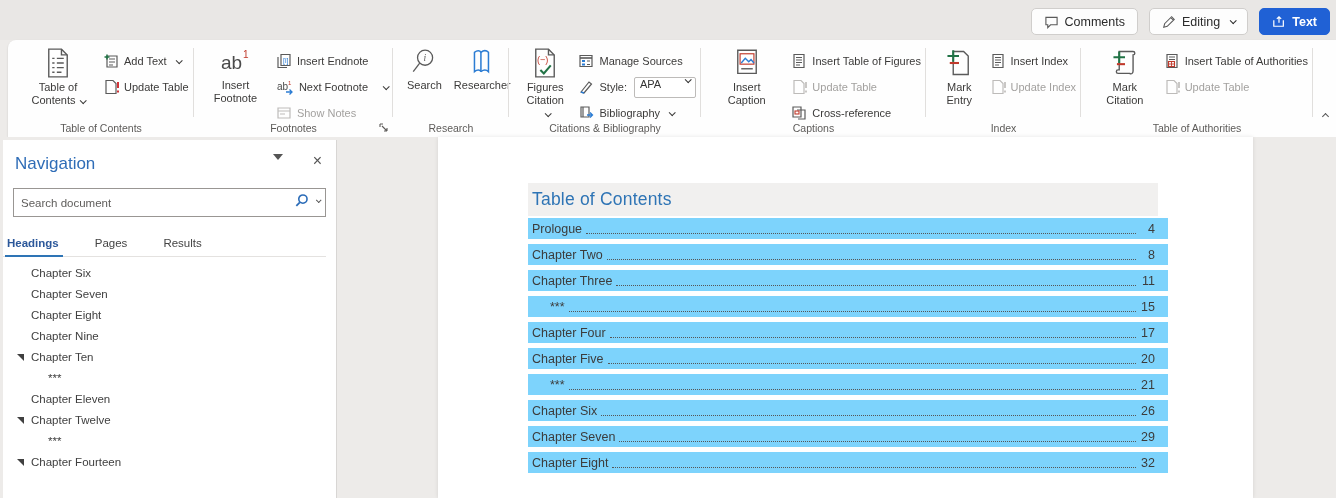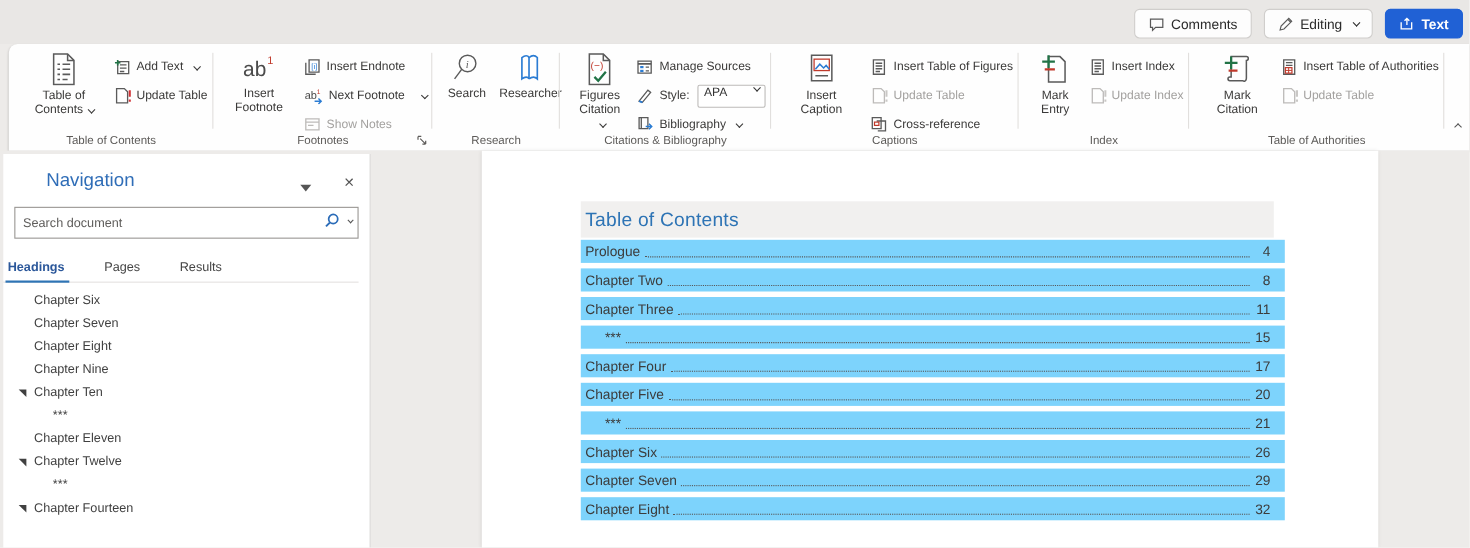--- a/index.html
+++ b/index.html
@@ -32,21 +32,21 @@
   .combo { display:inline-flex; align-items:flex-start; justify-content:space-between; width:62px; height:21px; border:1px solid #BDBBB9; border-radius:2px; background:#fff; padding:0 5px; margin-left:2px; color:#333; }
   .launcher { position:absolute; right:3px; bottom:3px; width:12px; height:12px; }
   .collapse-chev { position:absolute; right:8px; bottom:14px; color:#555; }
   svg { display:block; }
 
   
   .workspace { position:absolute; left:0; top:137px; width:1336px; bottom:0; background:#EDEBE9; }
 
   
   .navpane { position:absolute; left:3px; top:3px; width:334px; bottom:0; background:#FFFFFF; border-right:1px solid #D8D6D4; }
-  .nav-header { display:flex; align-items:flex-end; padding:14px 14px 0 12px;margin-left:27px; }
+  .nav-header { display:flex; align-items:flex-start; padding:14px 14px 0 12px; }
   .nav-title { flex:1; font-size:17px; color:#2F6DB7; }
   .nav-caret { width:0; height:0; border-left:5px solid transparent; border-right:5px solid transparent; border-top:6px solid #555; margin-right:30px; }
   .nav-close { font-size:16px; color:#555; line-height:14px; }
   .nav-searchwrap { position:relative; margin:14px 10px 0 10px; }
   .nav-search { width:100%; height:29px; border:1px solid #999693; background:#fff; font-size:11.5px; color:#333; padding:0 44px 0 7px; outline:none; font-family:"Liberation Sans",sans-serif; }
   .nav-search::placeholder { color:#5f5d5b; }
   .searchicons { position:absolute; right:6px; top:5px; display:flex; align-items:center; gap:3px; color:#555; }
   .nav-tabs { display:flex; gap:0; padding:0 2px; margin:16px 10px 0 0; border-bottom:1px solid #E4E2E0; }
   .navtab { font-size:11.5px; color:#444; padding:4px 10px 7px 2px; margin-right:24px; position:relative; }
   .navtab.active { color:#2B579A; font-weight:bold; }

